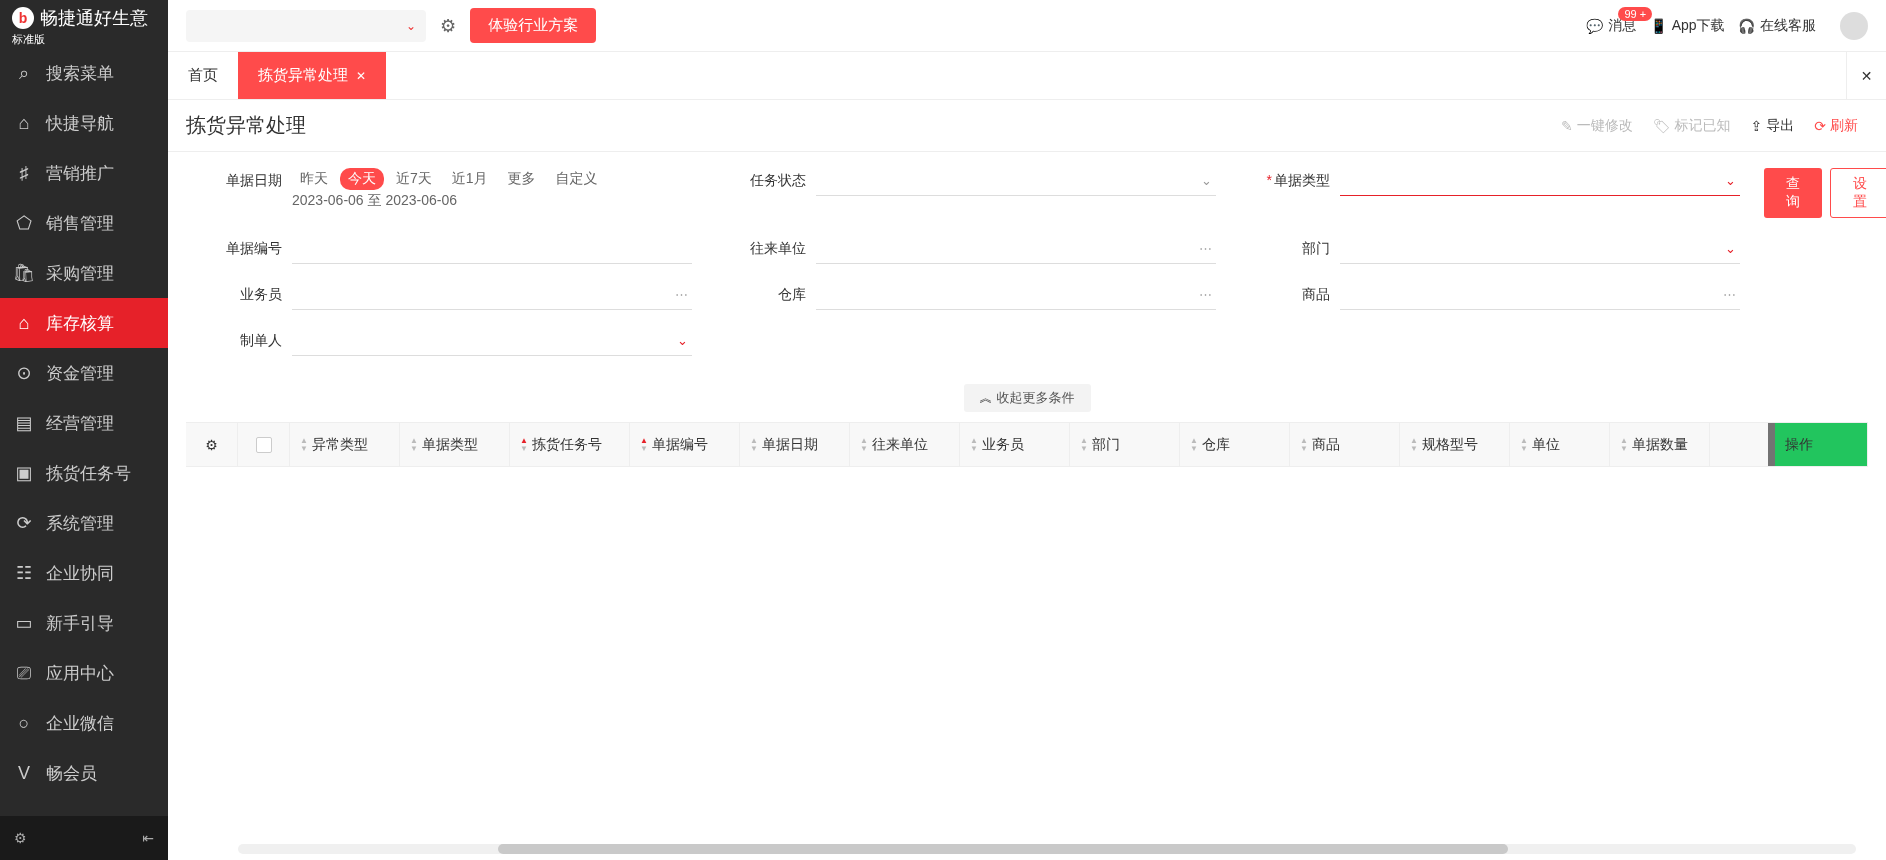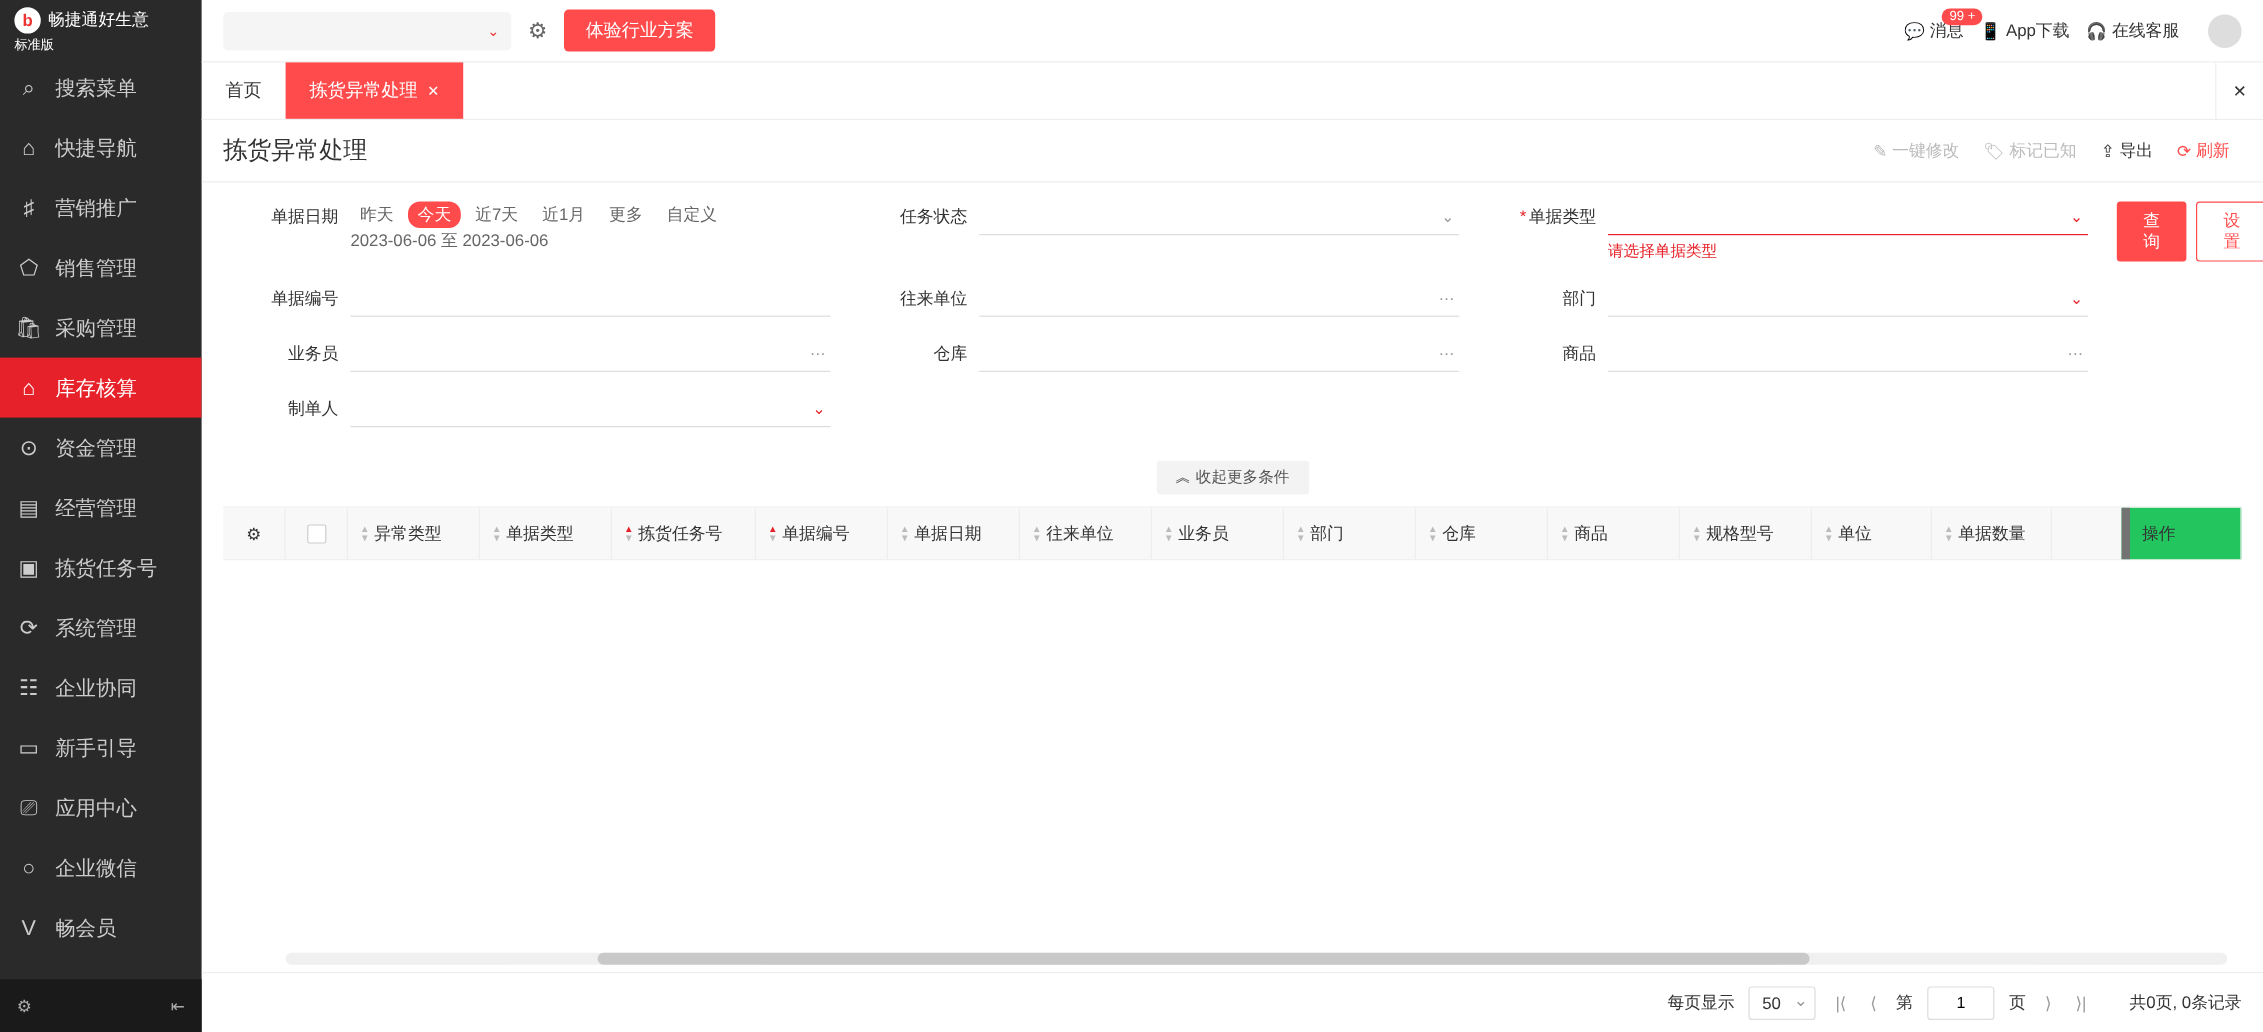--- a/index.html
+++ b/index.html
@@ -4,21 +4,21 @@
 <style>
 * { margin: 0; padding: 0; box-sizing: border-box; font-family: -apple-system, "Microsoft YaHei", Arial, sans-serif; }
 body { width: 1886px; height: 860px; overflow: hidden; background: #fff; font-size: 14px; color: #333; }
 .app { display: flex; width: 100%; height: 100%; }
 
 
 .sidebar { width: 168px; background: #2a2a2a; color: #ccc; display: flex; flex-direction: column; }
 .logo-area { height: 48px; padding: 6px 12px; }
 .logo-row { display: flex; align-items: center; gap: 6px; }
 .logo-icon { width: 22px; height: 22px; background: #fff; border-radius: 50%; color: #e33; display: flex; align-items: center; justify-content: center; font-size: 14px; font-weight: bold; }
-.logo-text { color: #fff; font-size: 14px; font-weight: 500; }
+.logo-text { color: #fff; font-size: 18px; font-weight: 500; }
 .logo-sub { color: #fff; font-size: 11px; text-align: left; margin-top: 2px; }
 .nav-list { flex: 1; overflow-y: auto; }
 .nav-item { height: 50px; display: flex; align-items: center; padding: 0 14px; cursor: pointer; font-size: 17px; gap: 12px; }
 .nav-item.active { background: #e62129; color: #fff; }
 .nav-icon { width: 20px; height: 20px; display: flex; align-items: center; justify-content: center; font-size: 18px; }
 .sidebar-bottom { height: 44px; background: #1a1a1a; display: flex; align-items: center; gap: 18px; padding: 0 14px; }
 
 
 .main { flex: 1; display: flex; flex-direction: column; min-width: 0; }
 .topbar { height: 52px; display: flex; align-items: center; padding: 0 18px; gap: 14px; border-bottom: 1px solid #eee; }
@@ -250,21 +250,20 @@
             <div class="filter-input-wrap">
               <input class="filter-input" style="">
               <span class="input-icon">⌄</span>
             </div>
           </div>
           <div class="filter-cell">
             <div class="filter-label"><span class="required">*</span><span>单据类型</span></div>
             <div class="filter-input-wrap">
               <input class="filter-input error" style="">
               <span class="input-icon red-chevron">⌄</span>
-              <div class="error-text">请选择单据类型</div>
             </div>
           </div>
           <div class="filter-actions">
             <button class="btn-primary">查询</button>
             <button class="btn-outline">设置</button>
           </div>
         </div>
 
         <div class="filter-row">
           <div class="filter-cell">
@@ -414,27 +413,15 @@
               <span>操作</span>
             </div>
         </div>
         <div class="table-body">
           <div class="hscroll">
               <div class="hscroll-thumb"></div>
             </div>
         </div>
       </div>
 
-      <div class="pagination">
-        <span>每页显示</span>
-        <div class="page-select"><span>50</span></div>
-        <span class="page-nav-btn">|⟨</span>
-        <span class="page-nav-btn">⟨</span>
-        <span>第</span>
-        <input class="page-input" value="1" style="">
-        <span>页</span>
-        <span class="page-nav-btn">⟩</span>
-        <span class="page-nav-btn">⟩|</span>
-        <span style="margin-left:20px;">共0页, 0条记录</span>
-      </div>
     </div>
   </div>
 </div>
 
 </body></html>

